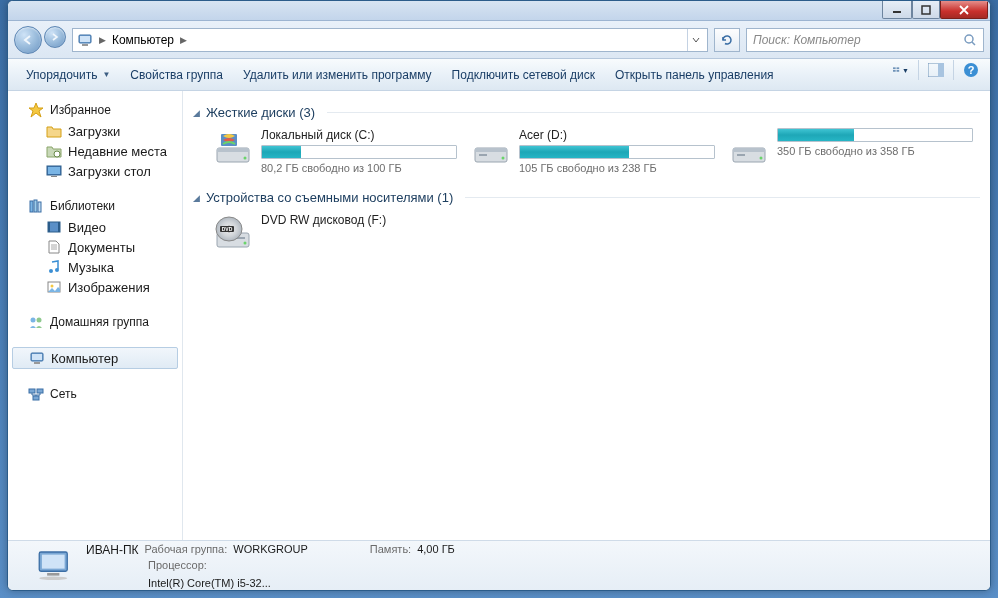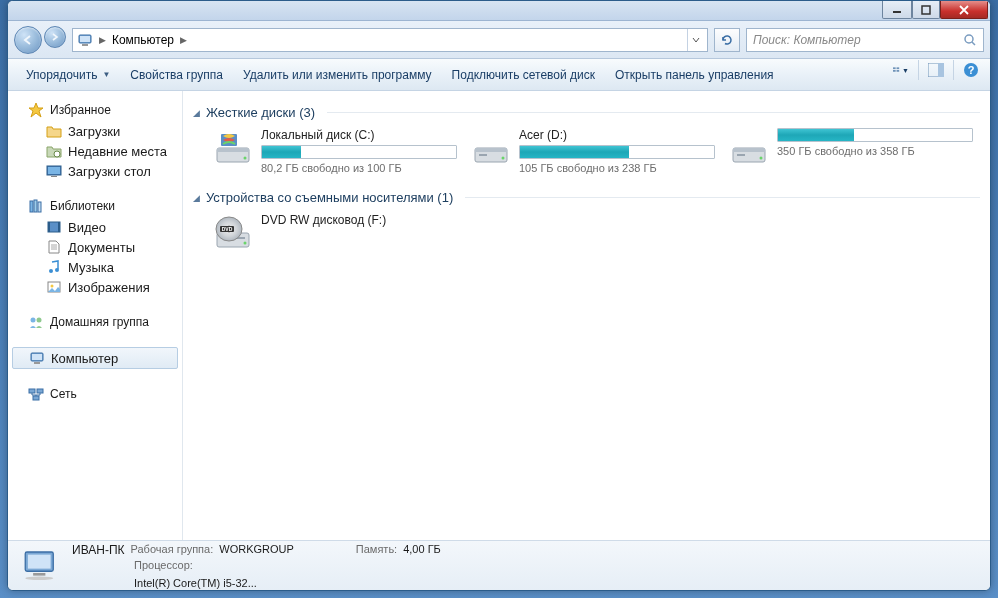--- a/index.html
+++ b/index.html
@@ -57,21 +57,21 @@
 .drive-icon { width: 40px; height: 40px; flex-shrink: 0; }
 .drive-info { flex: 1; font-size: 11px; color: #222; }
 .drive-name { font-weight: 400; margin-bottom: 3px; font-size: 12px; }
 .drive-bar { height: 14px; border: 1px solid #b6c2cd; background: #fff; border-radius: 1px; overflow: hidden; margin-bottom: 3px; }
 .drive-fill { height: 100%; background: linear-gradient(180deg, #3fc4d3 0%, #1ea7b7 50%, #26b5c5 100%); }
 .drive-capacity { color: #6d6d6d; font-size: 11px; }
 
 .dvd-icon { width: 40px; height: 40px; flex-shrink: 0; }
 
 
-.details { height: 50px; background: linear-gradient(180deg, #f3f7fb 0%, #e6eef6 100%); border-top: 1px solid #cfdbe8; display: flex; align-items: center; padding: 4px 12px; gap: 10px; font-size: 11px; }
+.details { height: 50px; background: linear-gradient(180deg, #f3f7fb 0%, #e6eef6 100%); border-top: 1px solid #cfdbe8; display: flex; align-items: center; padding: 4px 26px; gap: 10px; font-size: 11px; }
 .details-icon { width: 42px; height: 42px; }
 .details-text { display: flex; flex-direction: column; gap: 2px; }
 .details-row { display: flex; gap: 6px; }
 .dlabel { color: #6a6a6a; }
 .dval { color: #1a1a1a; }
 .dname { font-size: 12px; color: #1a1a1a; }
 </style>
 </head>
 <body>
 

